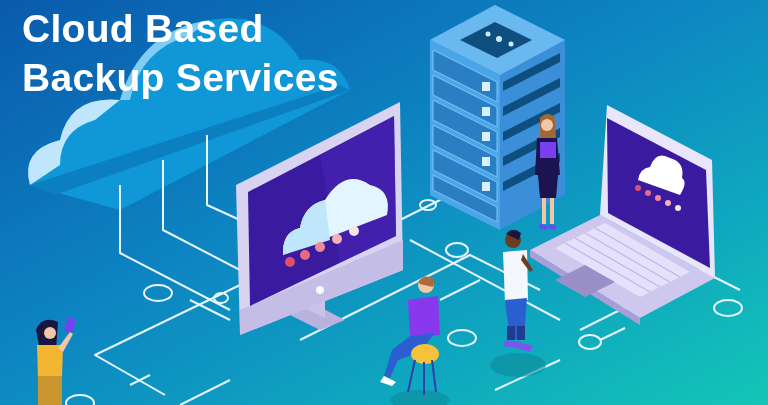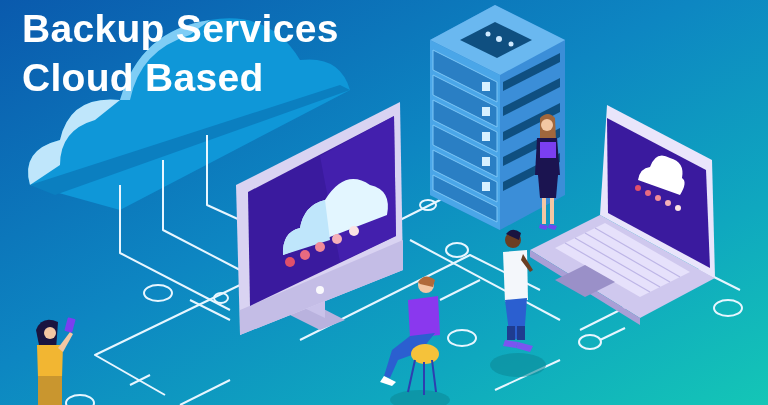--- a/index.html
+++ b/index.html
@@ -179,15 +179,15 @@
     <circle cx="50" cy="333" r="6" fill="#f3c7a3"></circle>
     <path d="M37 345 L63 345 L62 378 L38 378 Z" fill="#f2b632"></path>
     <path d="M38 376 L62 376 L62 405 L38 405 Z" fill="#c9962f"></path>
     <path d="M58 348 L70 332 L73 334 L63 352 Z" fill="#f3c7a3"></path>
     <rect x="66" y="318" width="8" height="14" rx="1" fill="#7a3ff0" transform="rotate(15 70 325)"></rect>
   </g>
 </svg>
 </div>
 
 <div class="title">
+  <span>Cloud Based</span>
   <span>Backup Services</span>
-  <span>Cloud Based</span>
 </div>
 
 </body></html>

